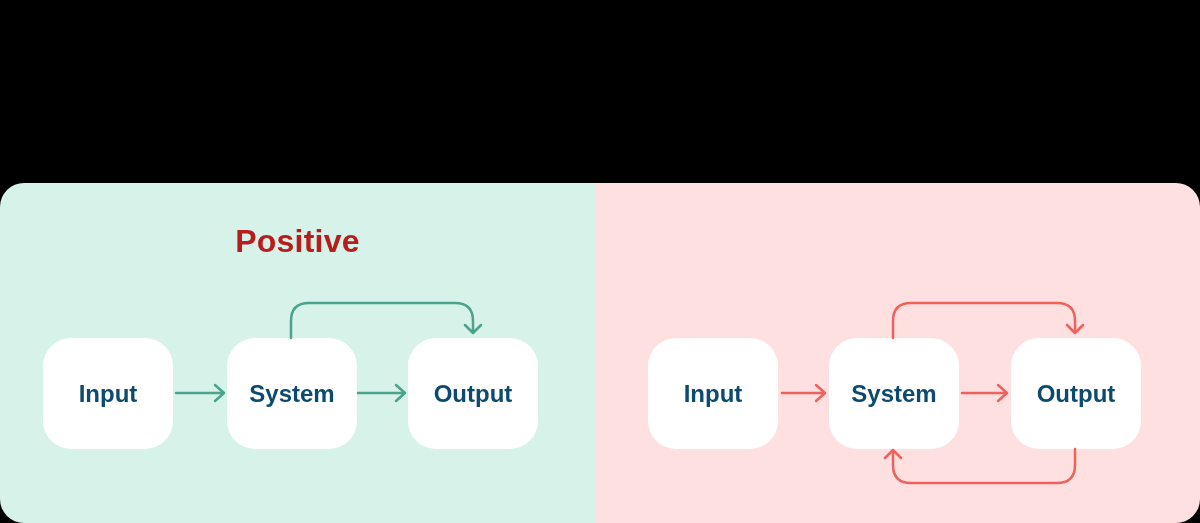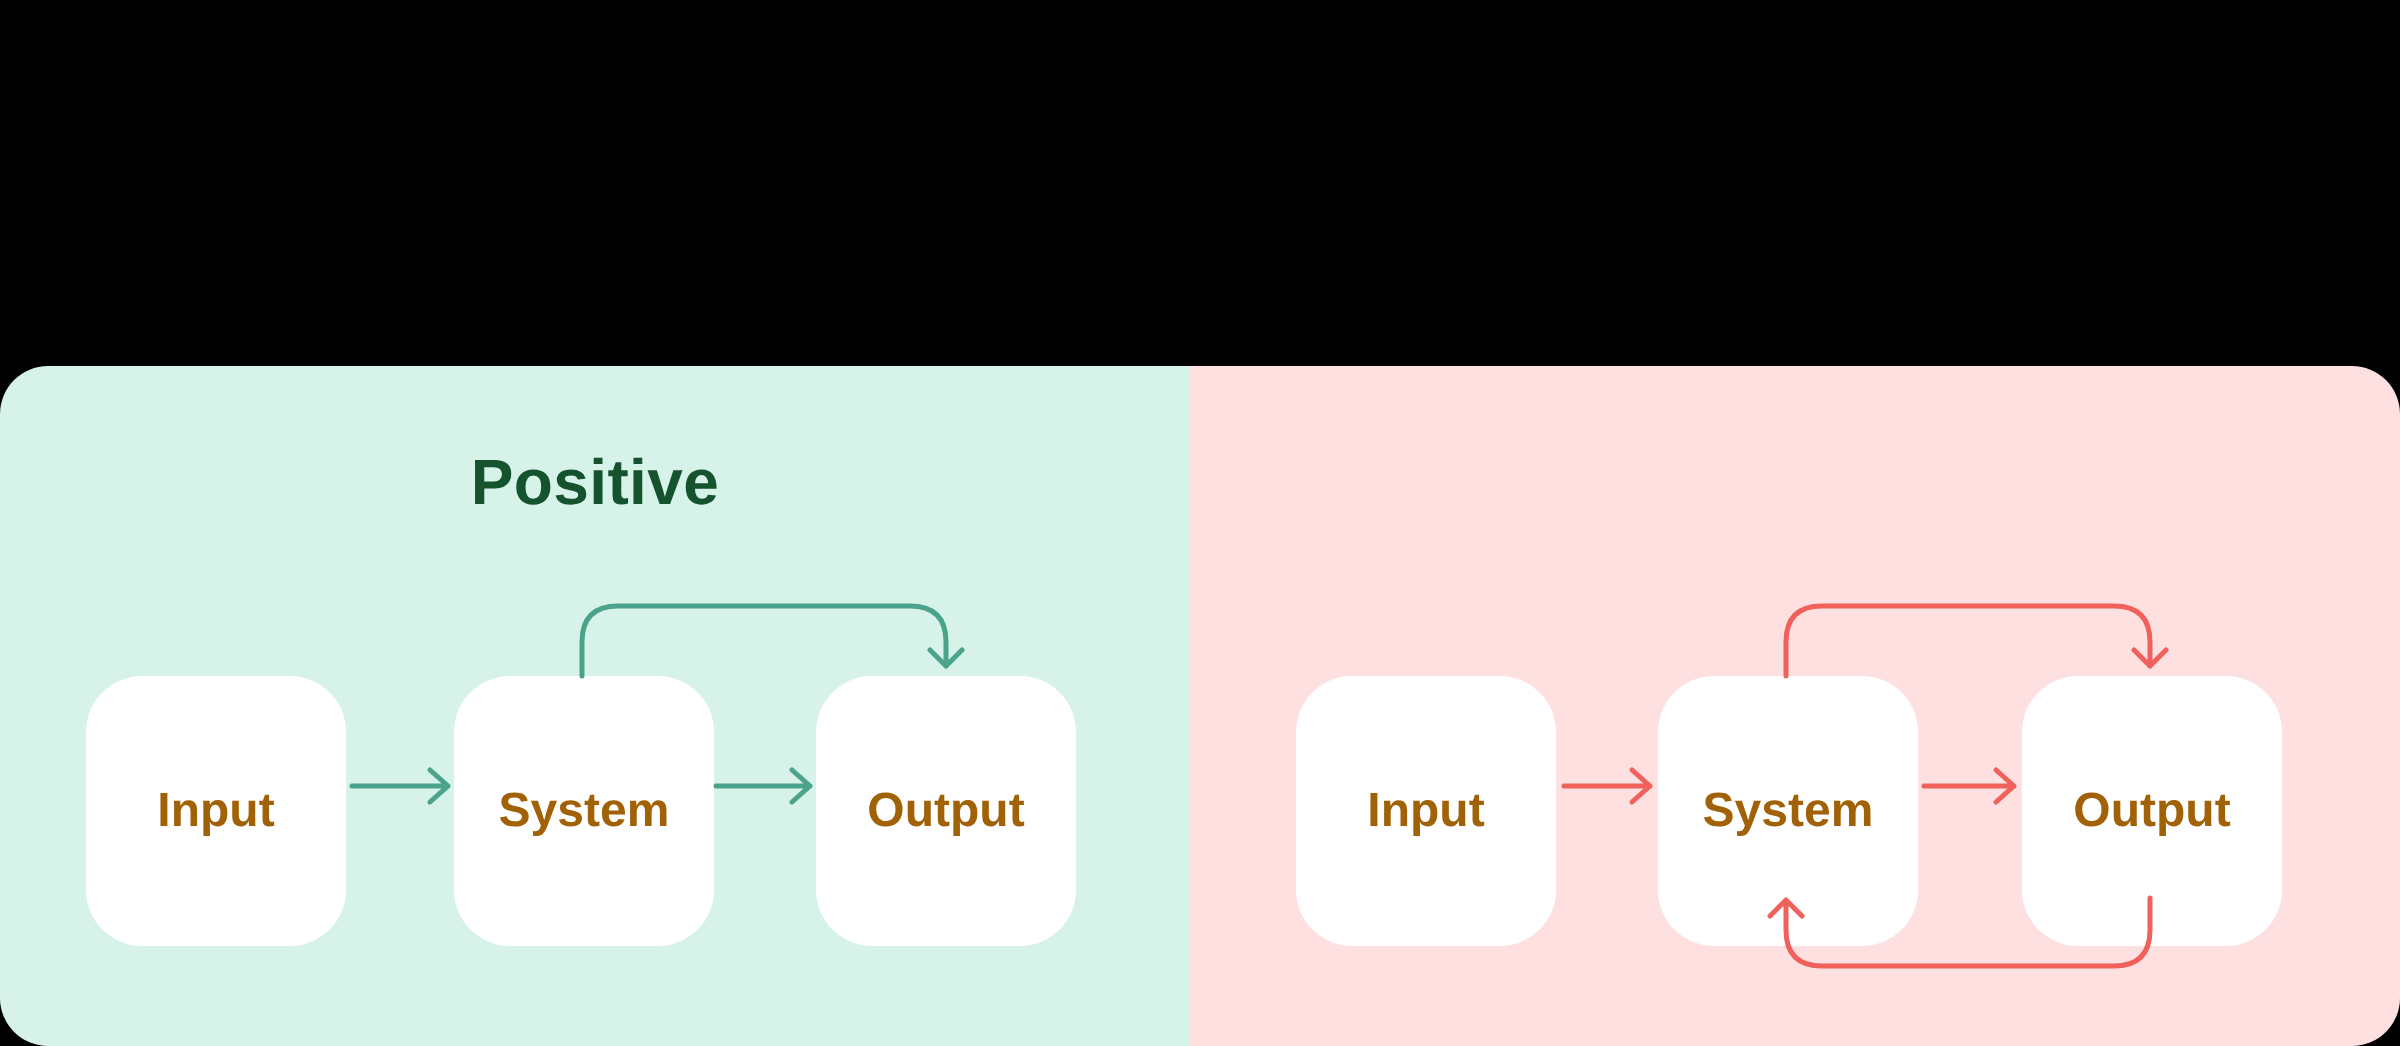--- a/index.html
+++ b/index.html
@@ -34,35 +34,35 @@
   .panel.left  { width: 595px; }
   .panel.right { width: 605px; }
   .panel-title {
     position: absolute;
     top: 40px;
     left: 0;
     width: 100%;
     text-align: center;
     font-size: 32px;
     font-weight: bold;
-    color: #14532d;
+    color: #b91c1c;
     letter-spacing: 0.2px;
   }
   .node {
     position: absolute;
     top: 155px;
     width: 130px;
-    height: 135px;
+    height: 111px;
     border-radius: 28px;
     display: flex;
     align-items: center;
     justify-content: center;
     font-size: 24px;
     font-weight: bold;
-    color: #a16207;
+    color: #0c4a6e;
   }
   
   .panel.left .node.n0 { left: 43px; }
   .panel.left .node.n1 { left: 227px; }
   .panel.left .node.n2 { left: 408px; }
   
   .panel.right .node.n0 { left: 53px; }
   .panel.right .node.n1 { left: 234px; }
   .panel.right .node.n2 { left: 416px; }
   .arrow-layer {

